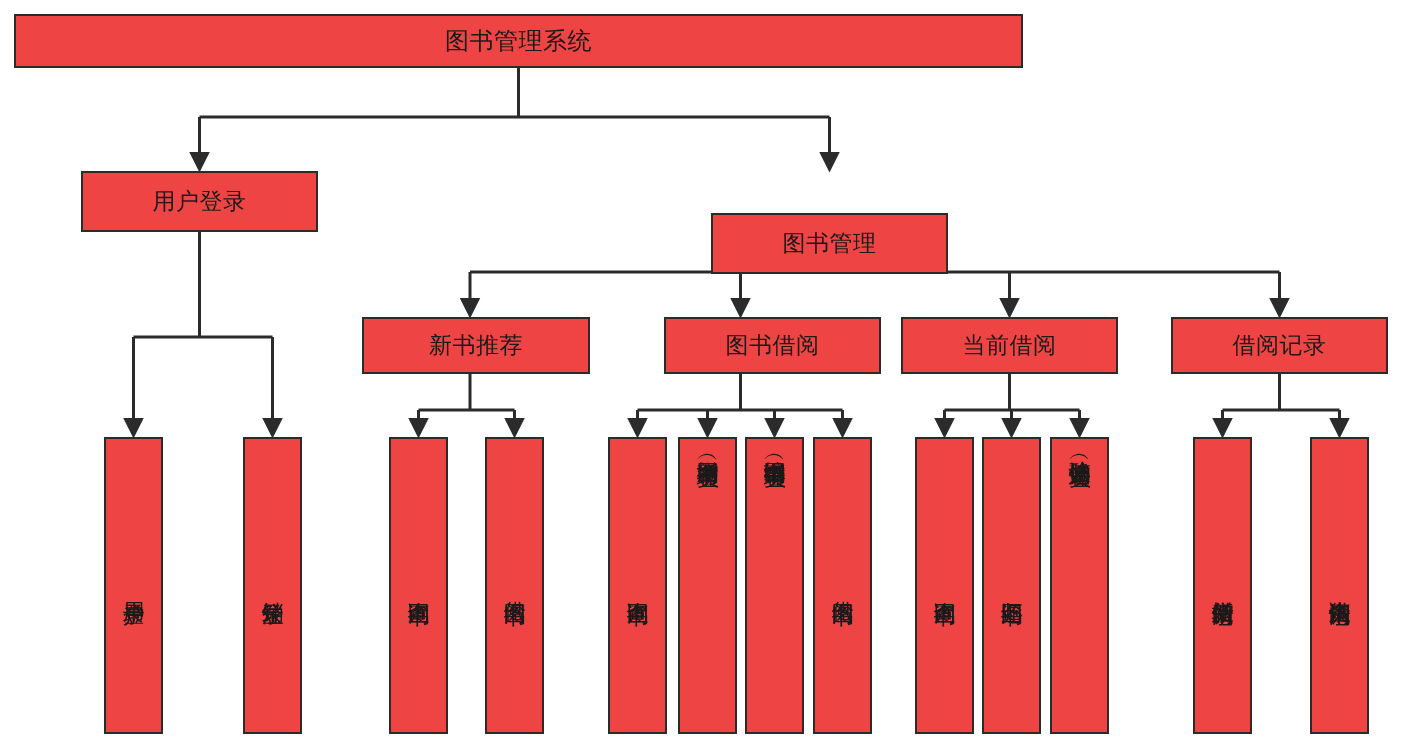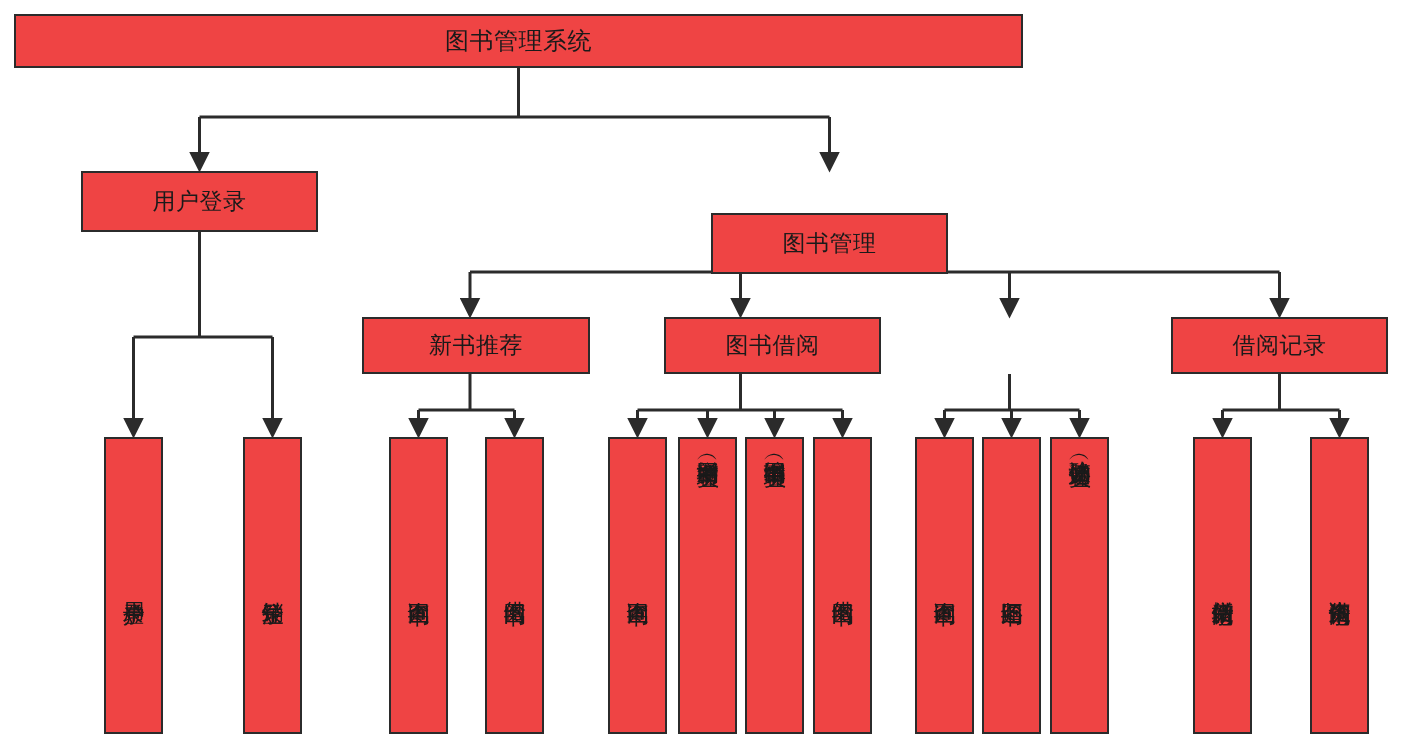--- a/index.html
+++ b/index.html
@@ -138,20 +138,23 @@
   </div>
 
   <div class="node horiz" style="left:362px; top:317px; width:228px; height:57px;">
     <span class="label">新书推荐</span>
   </div>
 
   <div class="node horiz" style="left:632px; top:317px; width:217px; height:57px;margin-left:32px;">
     <span class="label">图书借阅</span>
   </div>
 
+  <div class="node horiz" style="left:901px; top:317px; width:217px; height:57px;">
+    <span class="label">当前借阅</span>
+  </div>
 
   <div class="node horiz" style="left:1171px; top:317px; width:217px; height:57px;">
     <span class="label">借阅记录</span>
   </div>
 
   <div class="node vert centered" style="left:104px; top:437px; width:59px; height:297px;">
     <span class="label">用户登录</span>
   </div>
 
   <div class="node vert centered" style="left:243px; top:437px; width:59px; height:297px;">

